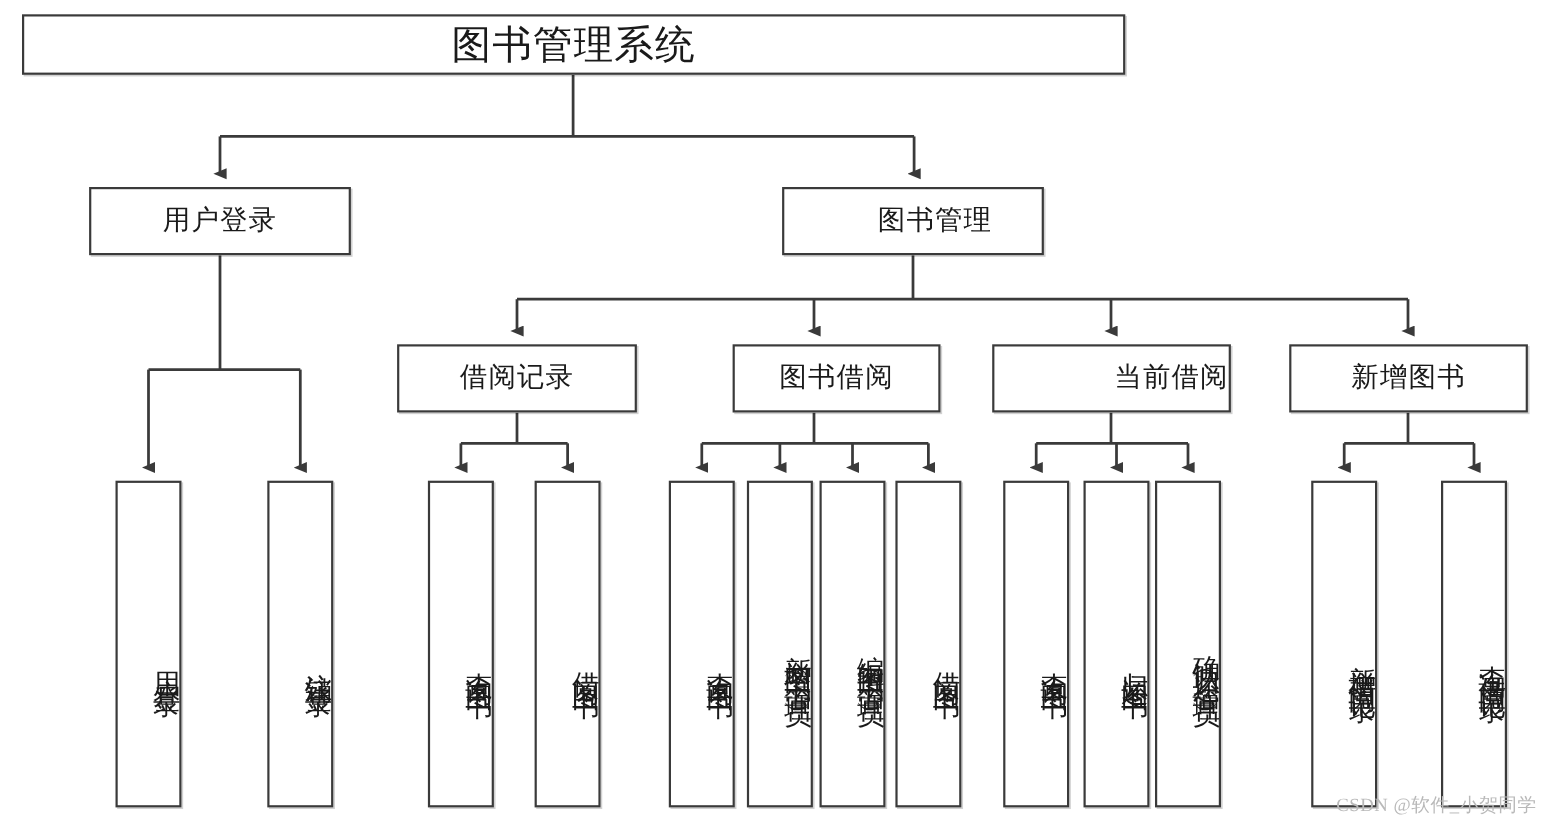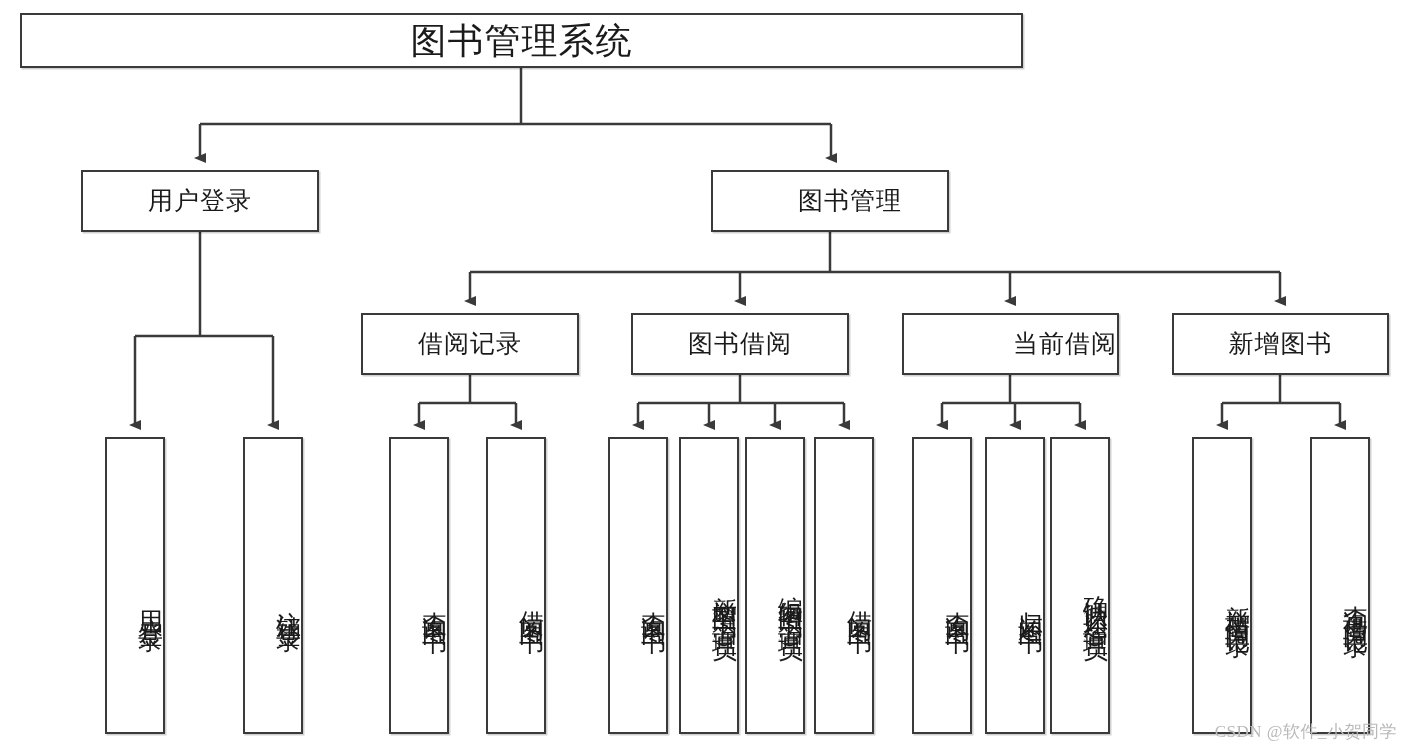--- a/index.html
+++ b/index.html
@@ -134,21 +134,21 @@
   <div class="node horiz" id="n-l2-0" style="left: 81px; top: 170px; width: 238px; height: 62px;">
     <span>用户登录</span>
   </div>
   <div class="node horiz" id="n-l2-1" style="left: 711px; top: 170px; width: 238px; height: 62px; padding-left: 40px;">
     <span>图书管理</span>
   </div>
 
   <div class="node horiz" id="n-l3-0" style="left: 361px; top: 313px; width: 218px; height: 62px;">
     <span>借阅记录</span>
   </div>
-  <div class="node horiz" id="n-l3-1" style="left: 631px; top: 313px; width: 218px; height: 62px;">
+  <div class="node horiz" id="n-l3-1" style="left: 666px; top: 313px; width: 189px; height: 62px;">
     <span>图书借阅</span>
   </div>
   <div class="node horiz" id="n-l3-2" style="left: 902px; top: 313px; width: 217px; height: 62px; justify-content: flex-end;">
     <span>当前借阅</span>
   </div>
   <div class="node horiz" id="n-l3-3" style="left: 1172px; top: 313px; width: 217px; height: 62px;">
     <span>新增图书</span>
   </div>
 
   <div class="node leaf" style="left: 105px; top: 437px; width: 60px; height: 297px;">

